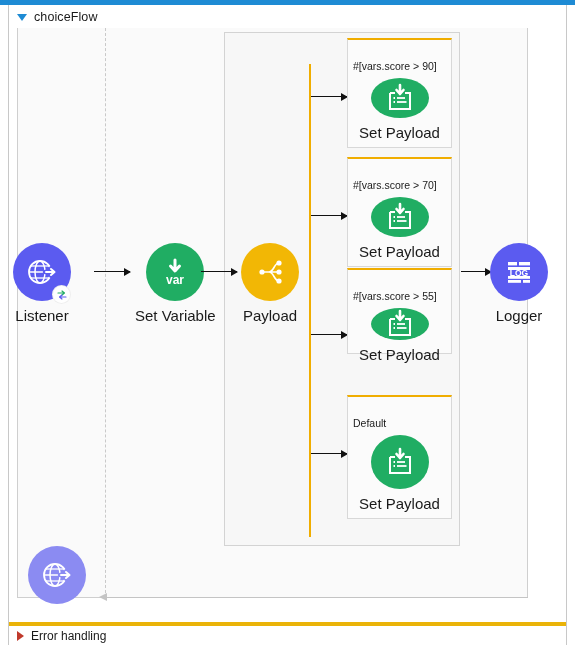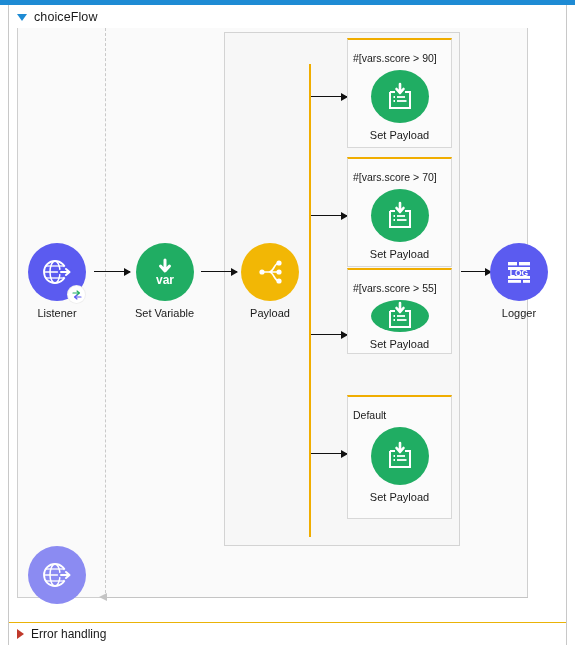--- a/index.html
+++ b/index.html
@@ -76,21 +76,21 @@
   .circle{
     width:58px;height:58px;border-radius:50%;
     display:flex;align-items:center;justify-content:center;
     position:relative;
   }
   .c-purple{background:#5b5bf0;}
   .c-purple-light{background:#8b8bf2;}
   .c-green{background:#20ad63;}
   .c-amber{background:#f2b705;}
   .node-label{
-    margin-top:6px;font-size:11px;color:#1a1a1a;
+    margin-top:6px;font-size:15px;color:#1a1a1a;
     white-space:nowrap;text-align:center;
   }
   .badge{
     position:absolute;right:1px;bottom:-2px;
     width:17px;height:17px;border-radius:50%;
     background:#ffffff;
     display:flex;align-items:center;justify-content:center;
     box-shadow:0 0 0 1px #efefef;
   }
   
@@ -111,21 +111,21 @@
     position:absolute;left:338px;
     width:105px;
     box-sizing:border-box;
     border:1px solid #d8d8d8;
     border-top:2px solid #f0ad00;
     background:#fbfbfb;
     display:flex;flex-direction:column;align-items:center;
   }
   .branch-label{
     align-self:flex-start;
-    margin:12px 0 0 5px;
+    margin:20px 0 0 5px;
     font-size:10.5px;color:#1a1a1a;white-space:nowrap;
   }
   .branch .circle{margin-top:6px;}
   .branch .node-label{margin-top:6px;margin-bottom:6px;}
   
   .conn{position:absolute;height:0;border-top:1.5px solid #111111;}
   .conn::after{
     content:"";position:absolute;right:-1px;top:-4px;
     width:0;height:0;
     border-top:4px solid transparent;
@@ -142,21 +142,21 @@
     width:0;height:0;
     border-top:4px solid transparent;
     border-bottom:4px solid transparent;
     border-right:8px solid #c4c4c4;
   }
   
   .error-bar{
     position:absolute;left:9px;top:622px;
     width:557px;height:23px;
     box-sizing:border-box;
-    border-top:1px solid #eab308;
+    border-top:4px solid #eab308;
     background:#ffffff;
     display:flex;align-items:center;padding-left:8px;
   }
   .tri-right{
     width:0;height:0;
     border-top:5px solid transparent;
     border-bottom:5px solid transparent;
     border-left:7px solid #c0392b;
     margin-right:7px;
   }
@@ -178,21 +178,21 @@
   </div>
 
   <div class="canvas">
 
     <div class="flow-box"></div>
     <div class="dashed-sep"></div>
 
     <div class="choice-scope"></div>
     <div class="spine"></div>
 
-    <div class="node" style="left:19px;top:215px;justify-content:flex-end;">
+    <div class="node" style="left:4px;top:215px;justify-content:flex-end;">
       <div class="circle c-purple">
         <svg width="34" height="34" viewBox="0 0 34 34">
           <circle cx="15" cy="17" r="11" fill="none" stroke="#ffffff" stroke-width="1.8"></circle>
           <ellipse cx="15" cy="17" rx="5" ry="11" fill="none" stroke="#ffffff" stroke-width="1.5"></ellipse>
           <line x1="4" y1="17" x2="26" y2="17" stroke="#ffffff" stroke-width="1.5"></line>
           <line x1="6" y1="11" x2="24" y2="11" stroke="#ffffff" stroke-width="1.3"></line>
           <line x1="6" y1="23" x2="24" y2="23" stroke="#ffffff" stroke-width="1.3"></line>
           <path d="M20 17 h9 M26 13.5 l4 3.5 -4 3.5" fill="none" stroke="#5b5bf0" stroke-width="4.5" stroke-linecap="round" stroke-linejoin="round"></path>
           <path d="M21 17 h8 M26 14 l3.5 3 -3.5 3" fill="none" stroke="#ffffff" stroke-width="2" stroke-linecap="round" stroke-linejoin="round"></path>
         </svg>

